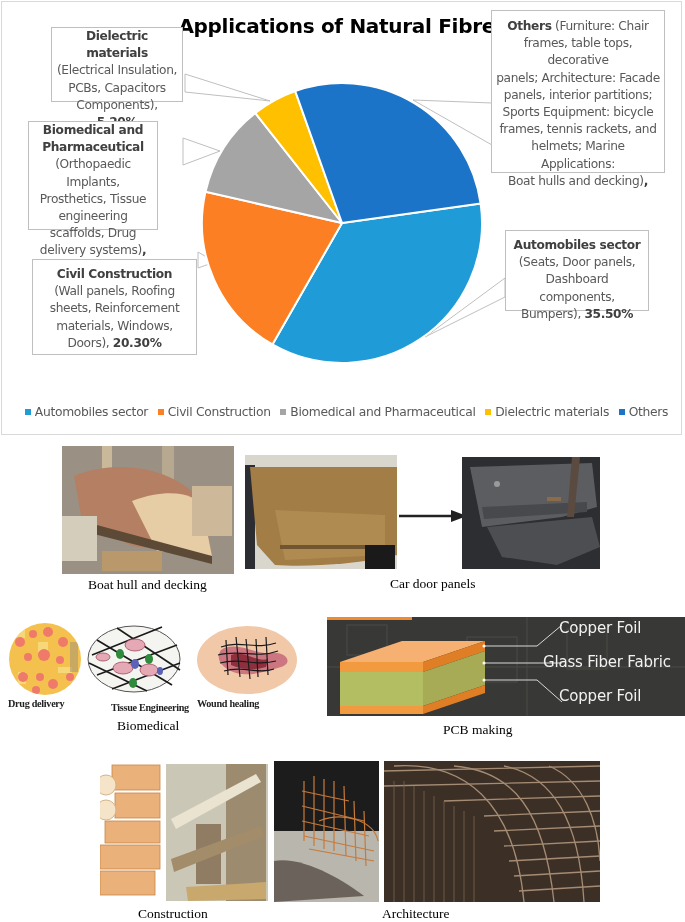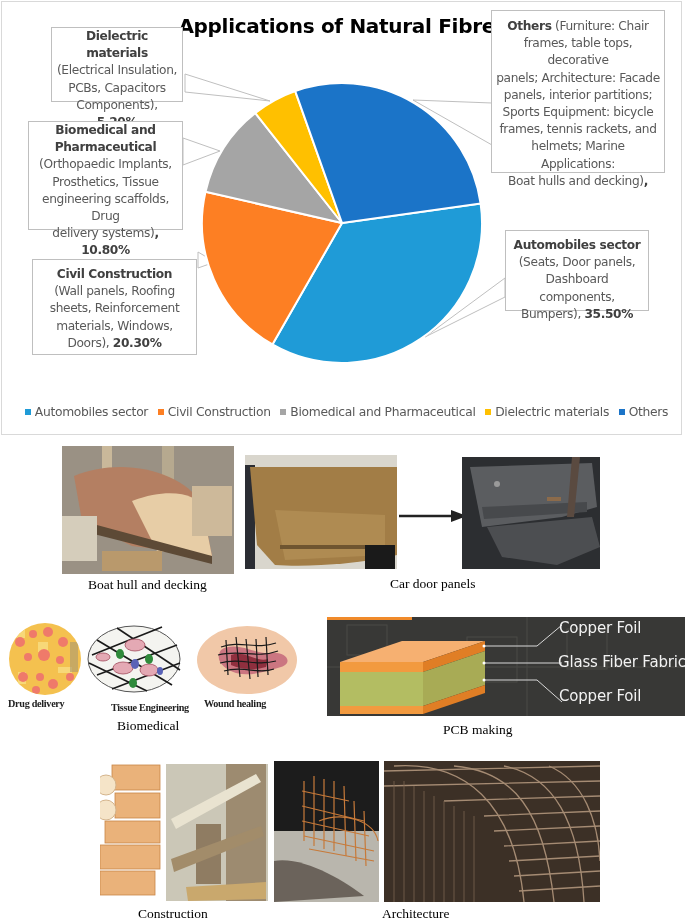--- a/index.html
+++ b/index.html
@@ -44,21 +44,21 @@
 
 <div class="chart-title">Applications of Natural Fibres</div>
 
 <div class="callout" style="left:51px;top:27px;width:132px;height:75px;">
   <div><b>Dielectric materials</b></div>
   <div>(Electrical Insulation,</div>
   <div>PCBs, Capacitors</div>
   <div><span>Components),</span> <b>5.20%</b></div>
 </div>
 
-<div class="callout" style="left:28px;top:121px;width:155px;height:109px;">
+<div class="callout" style="left:28px;top:121px;width:130px;height:109px;">
   <div><b>Biomedical and</b></div>
   <div><b>Pharmaceutical</b></div>
   <div>(Orthopaedic Implants,</div>
   <div>Prosthetics, Tissue</div>
   <div>engineering scaffolds, Drug</div>
   <div><span>delivery systems)</span><b>, 10.80%</b></div>
 </div>
 
 <div class="callout" style="left:32px;top:259px;width:165px;height:96px;padding-top:6px;">
   <div><b>Civil Construction</b></div>
@@ -206,21 +206,21 @@
       <path d="M28,46 C48,40 62,50 78,44"></path>
     <path d="M30,15 L32,50"></path>
       <path d="M40,12 L44,52"></path>
       <path d="M50,14 L54,54"></path>
       <path d="M60,14 L62,52"></path>
       <path d="M70,12 L72,50"></path>
   </g>
 </svg>
 <div class="bio-label" style="left:8px;top:698px;">Drug delivery</div>
 <div class="bio-label" style="left:90px;top:702px;margin-left:21px;">Tissue Engineering</div>
-<div class="bio-label" style="left:204px;top:698px;">Wound healing</div>
+<div class="bio-label" style="left:197px;top:698px;">Wound healing</div>
 <div class="caption" style="left:117px;top:718px;">Biomedical</div>
 
 <div class="photo" style="left:307px;top:617px;width:377px;height:99px;background:#3a3a38;margin-left:20px;">
   <svg width="377" height="99" style="position:absolute;left:0;top:0;">
     <rect width="377" height="99" fill="#383836"></rect>
     <g stroke="#4a4a46" stroke-width="1" fill="none">
       <rect x="20" y="8" width="40" height="30"></rect>
         <rect x="140" y="20" width="50" height="45"></rect>
         <rect x="240" y="12" width="40" height="40"></rect>
         <rect x="90" y="55" width="30" height="30"></rect>
@@ -240,21 +240,21 @@
       <line x1="157" y1="46" x2="235" y2="46"></line>
       <polyline points="157,63 210,63 235,85"></polyline>
     </g>
     <g fill="#ffffff">
         <circle cx="157" cy="29" r="1.5"></circle>
         <circle cx="157" cy="46" r="1.5"></circle>
         <circle cx="157" cy="63" r="1.5"></circle>
       </g>
   </svg>
   <div class="pcb-label" style="left:232px;top:2px;">Copper Foil</div>
-  <div class="pcb-label" style="left:231px;top:36px;">Glass Fiber Fabric</div>
+  <div class="pcb-label" style="left:216px;top:36px;">Glass Fiber Fabric</div>
   <div class="pcb-label" style="left:232px;top:70px;">Copper Foil</div>
 </div>
 <div class="caption" style="left:443px;top:722px;">PCB making</div>
 
 <div class="photo" style="left:100px;top:763px;width:62px;height:137px;">
   <svg width="62" height="137">
     <rect width="62" height="137" fill="#ffffff"></rect>
     <g fill="#eab27a" stroke="#c98547" stroke-width="0.8">
       <rect x="12" y="2" width="48" height="25"></rect>
         <rect x="15" y="30" width="45" height="25"></rect>

